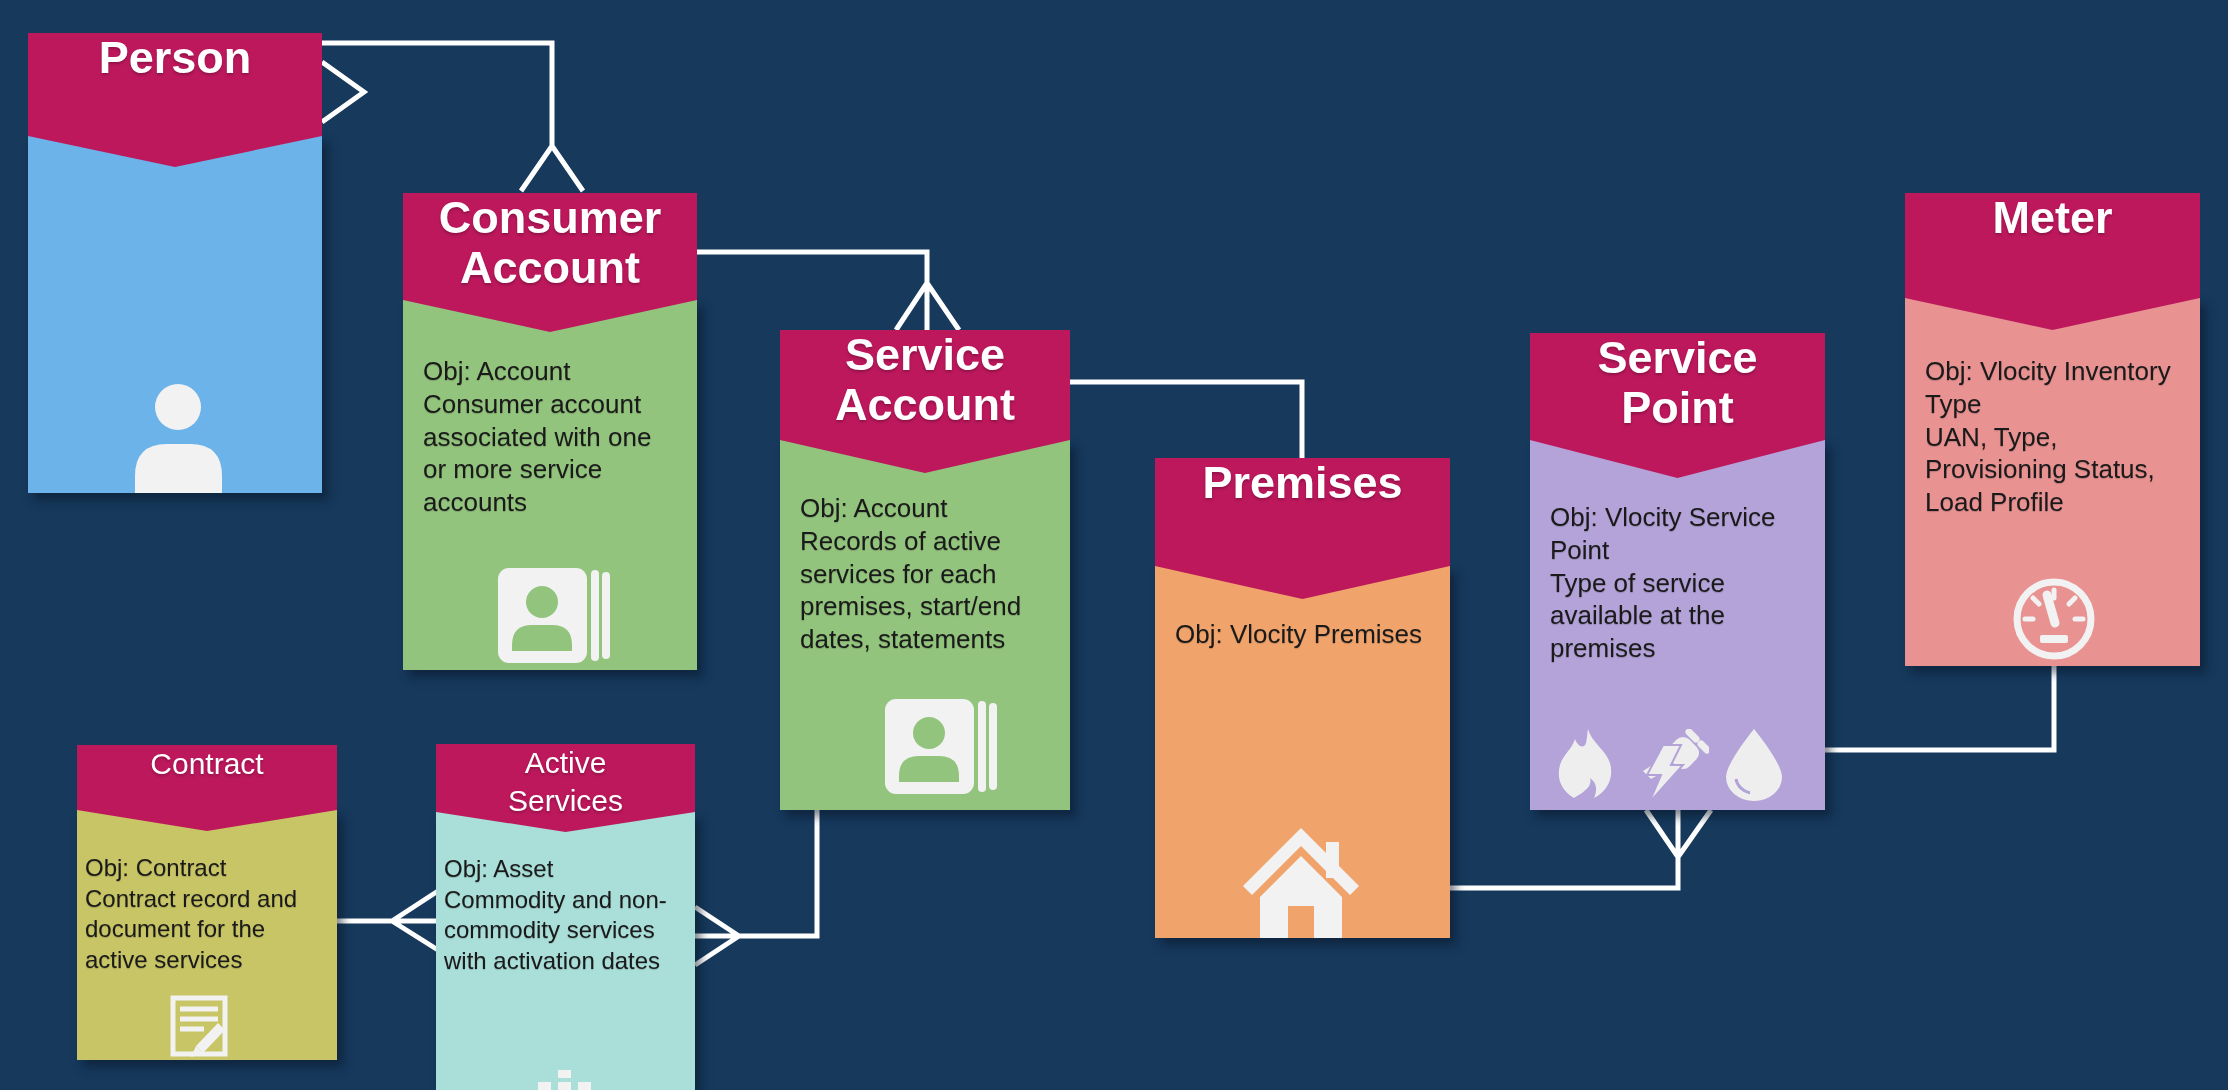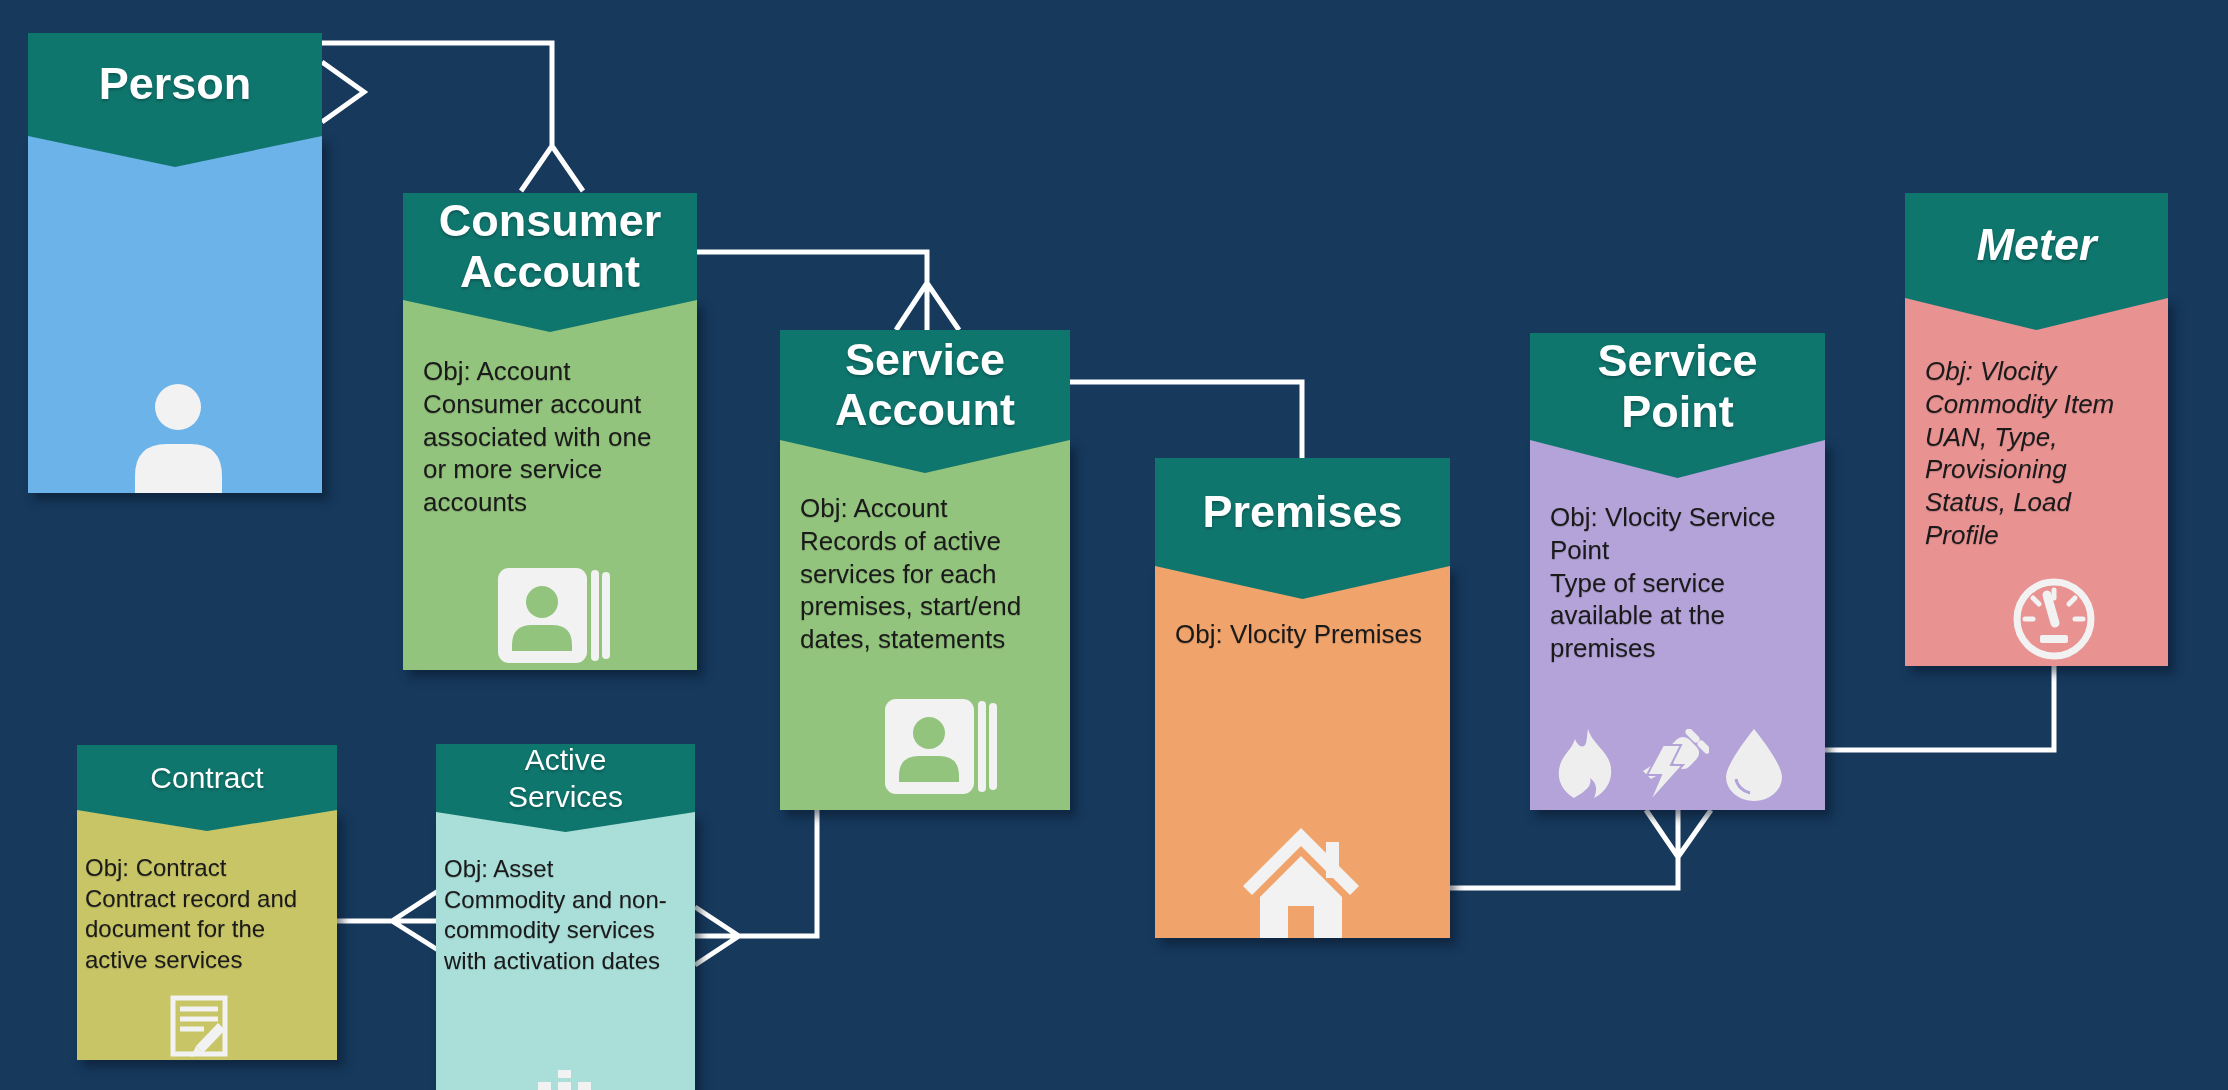--- a/index.html
+++ b/index.html
@@ -3,38 +3,38 @@
 <meta charset="utf-8">
 <style>
   html,body{margin:0;padding:0;}
   body{font-family:"Liberation Sans",sans-serif;}
   .stage{position:relative;width:2228px;height:1090px;overflow:hidden;background:#16395c;}
   .wires{position:absolute;left:0;top:0;z-index:0;pointer-events:none;}
   .card{position:absolute;z-index:1;}
   .card .body{position:absolute;left:0;right:0;top:var(--bh);bottom:0;
       box-shadow:6px 7px 9px rgba(8,20,38,.5);}
   .card .banner{position:absolute;left:0;right:0;top:0;height:calc(var(--bh) + var(--tip));
-      background:#0f766e;z-index:2;display:flex;align-items:center;justify-content:center;
+      background:#be185d;z-index:2;display:flex;justify-content:center;
       padding-bottom:var(--tip);box-sizing:border-box;
       clip-path:polygon(0 0,100% 0,100% calc(100% - var(--tip)),50% 100%,0 calc(100% - var(--tip)));
       filter:drop-shadow(3px 6px 5px rgba(8,20,38,.45));}
   .card .title{color:#fff;font-size:45px;font-weight:700;line-height:1.12;text-align:center;
       text-shadow:0 2px 3px rgba(0,0,0,.25);max-width:260px;}
   .card.small .title{font-size:30px;font-weight:400;max-width:170px;line-height:1.25;}
   .card .text{position:absolute;left:0;right:0;top:var(--tt);z-index:1;color:#1a1a1a;
       padding:0 20px;font-size:26px;line-height:1.26;text-shadow:0 1px 1px rgba(0,0,0,.18);}
   .card.small .text{font-size:24px;padding:0 8px;line-height:1.28;}
   .icon{position:absolute;z-index:1;}
 
   .c-person  {left:28px;  top:33px;  width:294px;height:460px;--bh:103px;--tip:31px;--tt:159px;}
   .c-consumer{left:403px; top:193px; width:294px;height:477px;--bh:107px;--tip:32px;--tt:162px;}
   .c-service {left:780px; top:330px; width:290px;height:480px;--bh:110px;--tip:33px;--tt:162px;}
   .c-premises{left:1155px;top:458px; width:295px;height:480px;--bh:108px;--tip:33px;--tt:160px;}
   .c-sp      {left:1530px;top:333px; width:295px;height:477px;--bh:107px;--tip:38px;--tt:168px;}
-  .c-meter   {left:1905px;top:193px; width:263px;height:473px;font-style:italic;--bh:105px;--tip:32px;--tt:162px;}
+  .c-meter   {left:1905px;top:193px; width:295px;height:473px;--bh:105px;--tip:32px;--tt:162px;}
   .c-contract{left:77px;  top:745px; width:260px;height:315px;--bh:65px; --tip:21px;--tt:108px;}
   .c-as      {left:436px; top:744px; width:259px;height:382px;--bh:68px; --tip:20px;--tt:110px;}
 </style>
 </head>
 <body>
 
 <div class="stage" style="background-color: rgb(22, 57, 92);">
 
   <svg class="wires" width="2228" height="1090" viewBox="0 0 2228 1090">
     <g stroke="#ffffff" stroke-width="5" fill="none">
@@ -138,21 +138,21 @@
       <path d="M10 50 A19 17 0 0 0 24 64" fill="none" stroke="#b3a3d8" stroke-width="3"></path>
     </svg>
   </div>
 
   <div class="card c-meter">
     <div class="body" style="background-color: rgb(232, 146, 146);"></div>
     <div class="banner">
       <div class="title">Meter</div>
     </div>
     <div class="text">
-      <div>Obj: Vlocity Commodity Item</div>
+      <div>Obj: Vlocity Inventory Type</div>
       <div>UAN, Type, Provisioning Status, Load Profile</div>
     </div>
     <svg class="icon" style="left:108px;bottom:6px;" width="82" height="82" viewBox="0 0 82 82">
       <circle cx="41" cy="41" r="37" fill="none" stroke="#f2f2f2" stroke-width="7"></circle>
       <g stroke="#f2f2f2" stroke-width="5" stroke-linecap="round">
         <line x1="12" y1="41" x2="20" y2="41"></line>
         <line x1="20" y1="20" x2="26" y2="26"></line>
         <line x1="41" y1="12" x2="41" y2="20"></line>
         <line x1="62" y1="20" x2="56" y2="26"></line>
         <line x1="70" y1="41" x2="62" y2="41"></line>

